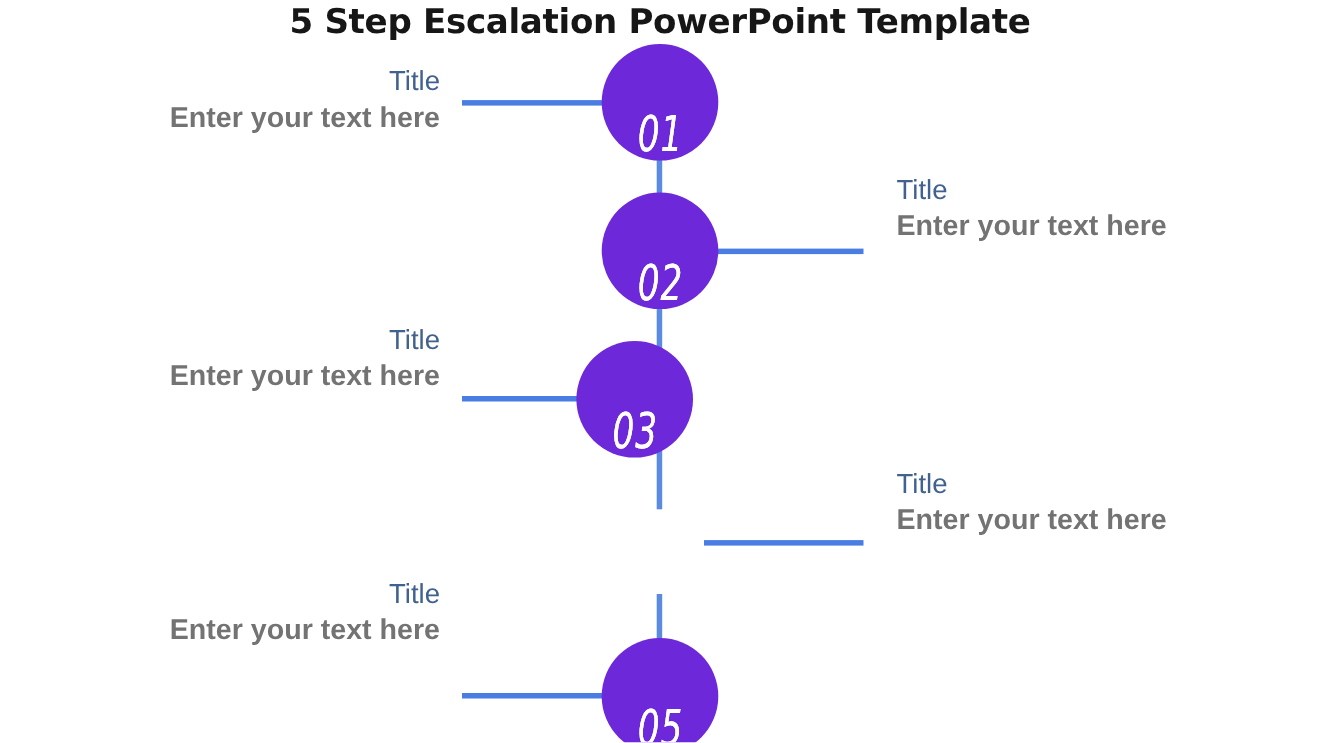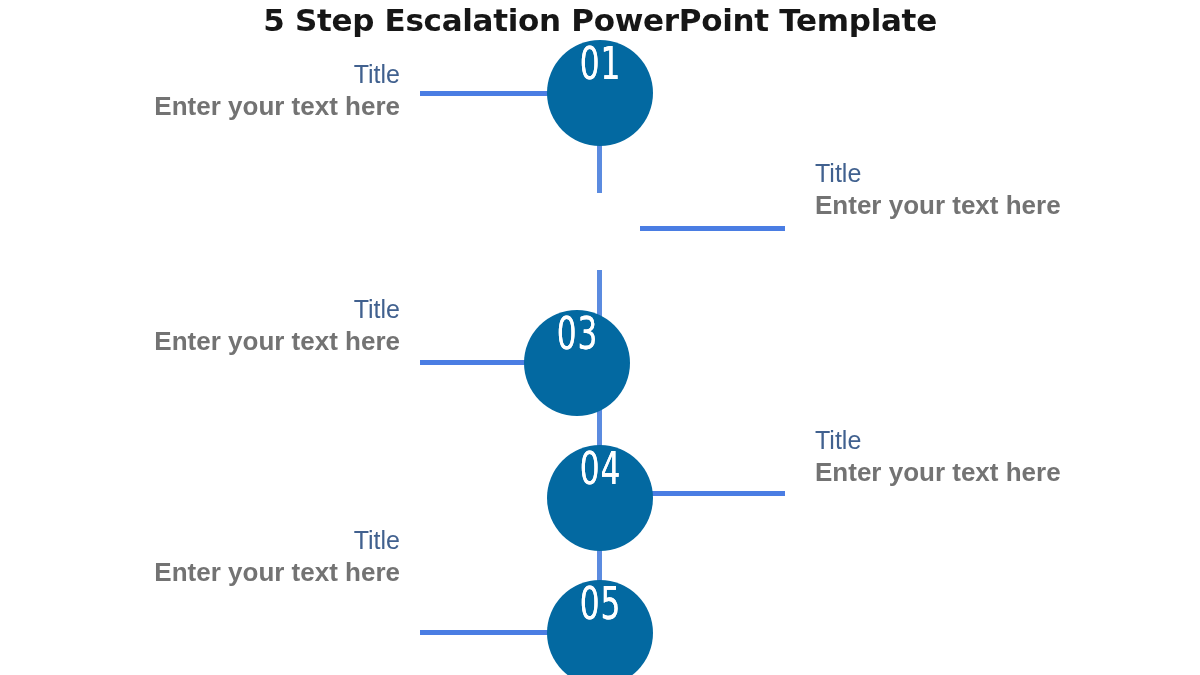--- a/index.html
+++ b/index.html
@@ -42,24 +42,25 @@
     height: 5px;
     background: #4a7de3;
   }
 
   
   .step-node {
     position: absolute;
     width: 106px;
     height: 106px;
     border-radius: 50%;
-    background: #0369a1;
+    background: #6d28d9;
     display: flex;
-    align-items: flex-start;
+    align-items: flex-end;
     justify-content: center;
+    font-style: italic;
   }
   .step-num {
     font-family: "DejaVu Sans", sans-serif;
     font-size: 40px;
     font-weight: 400;
     letter-spacing: 1px;
     color: #ffffff;
     -webkit-text-stroke: 0px;
     transform: scaleX(0.78) scaleY(1.12);
     text-shadow: 0 0 0 #ffffff;
@@ -102,25 +103,25 @@
 
   <div class="h-connector" style="left:420px; top:91px;  width:140px;"></div>
   <div class="h-connector" style="left:640px; top:226px; width:145px;"></div>
   <div class="h-connector" style="left:420px; top:360px; width:140px;"></div>
   <div class="h-connector" style="left:640px; top:491px; width:145px;"></div>
   <div class="h-connector" style="left:420px; top:630px; width:140px;"></div>
 
   <div class="step-node" style="left:547px; top:40px;">
     <div class="step-num">01</div>
   </div>
+  <div class="step-node" style="left:547px; top:175px;">
+    <div class="step-num">02</div>
+  </div>
   <div class="step-node" style="left:524px; top:310px;">
     <div class="step-num">03</div>
-  </div>
-  <div class="step-node" style="left:547px; top:445px;">
-    <div class="step-num">04</div>
   </div>
   <div class="step-node" style="left:547px; top:580px;">
     <div class="step-num">05</div>
   </div>
 
   <div class="text-block left" style="left:100px; top:57px;">
     <div class="t-title">Title</div>
     <div class="t-body">Enter your text here</div>
   </div>
 

